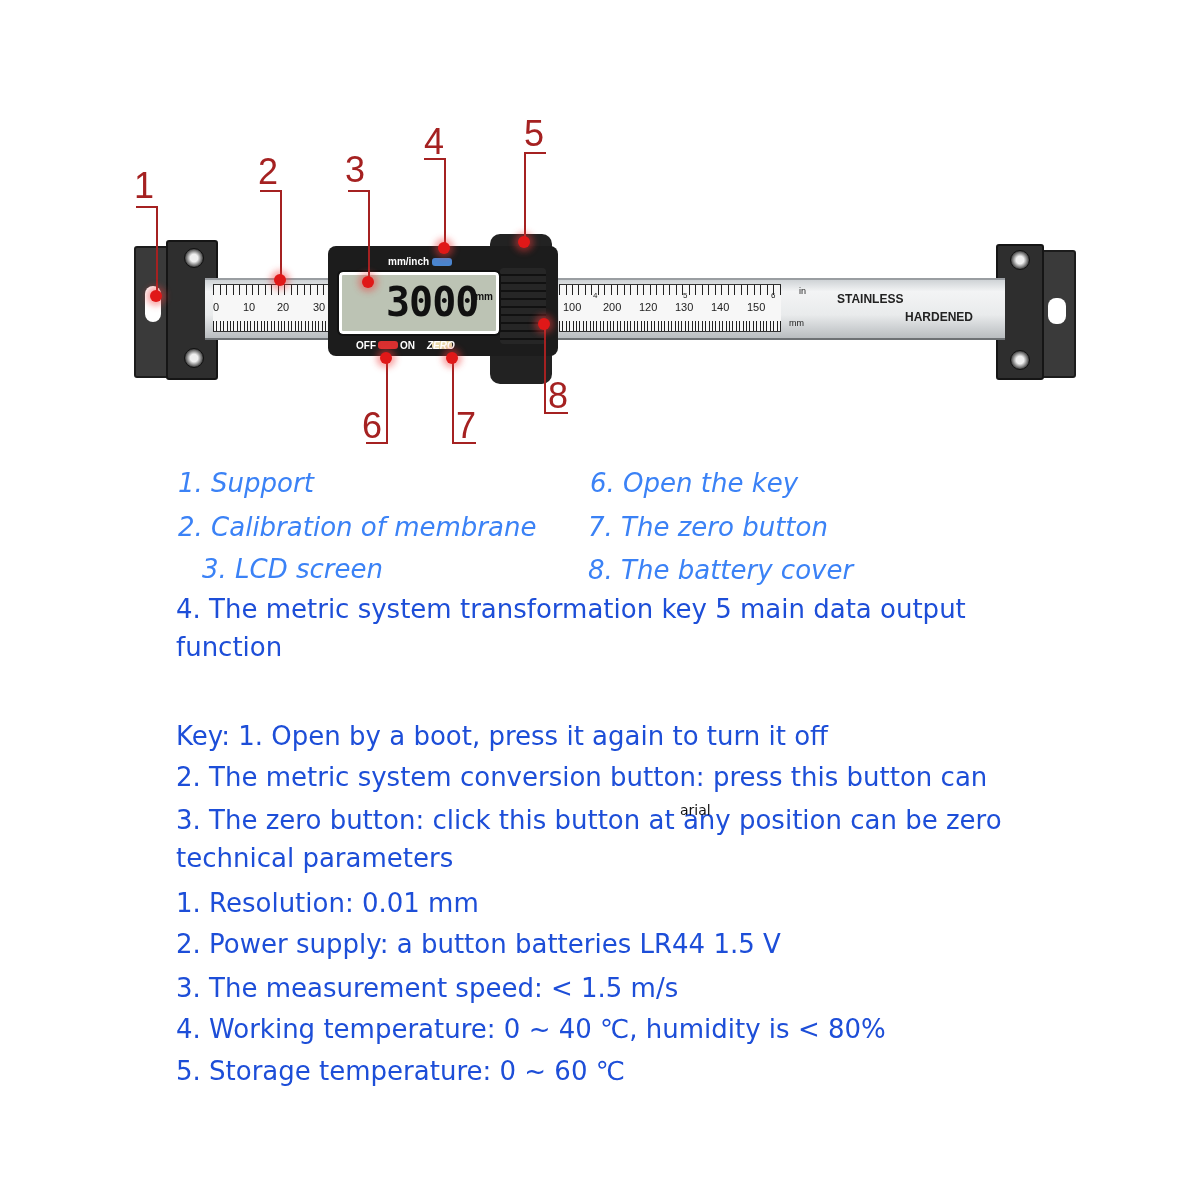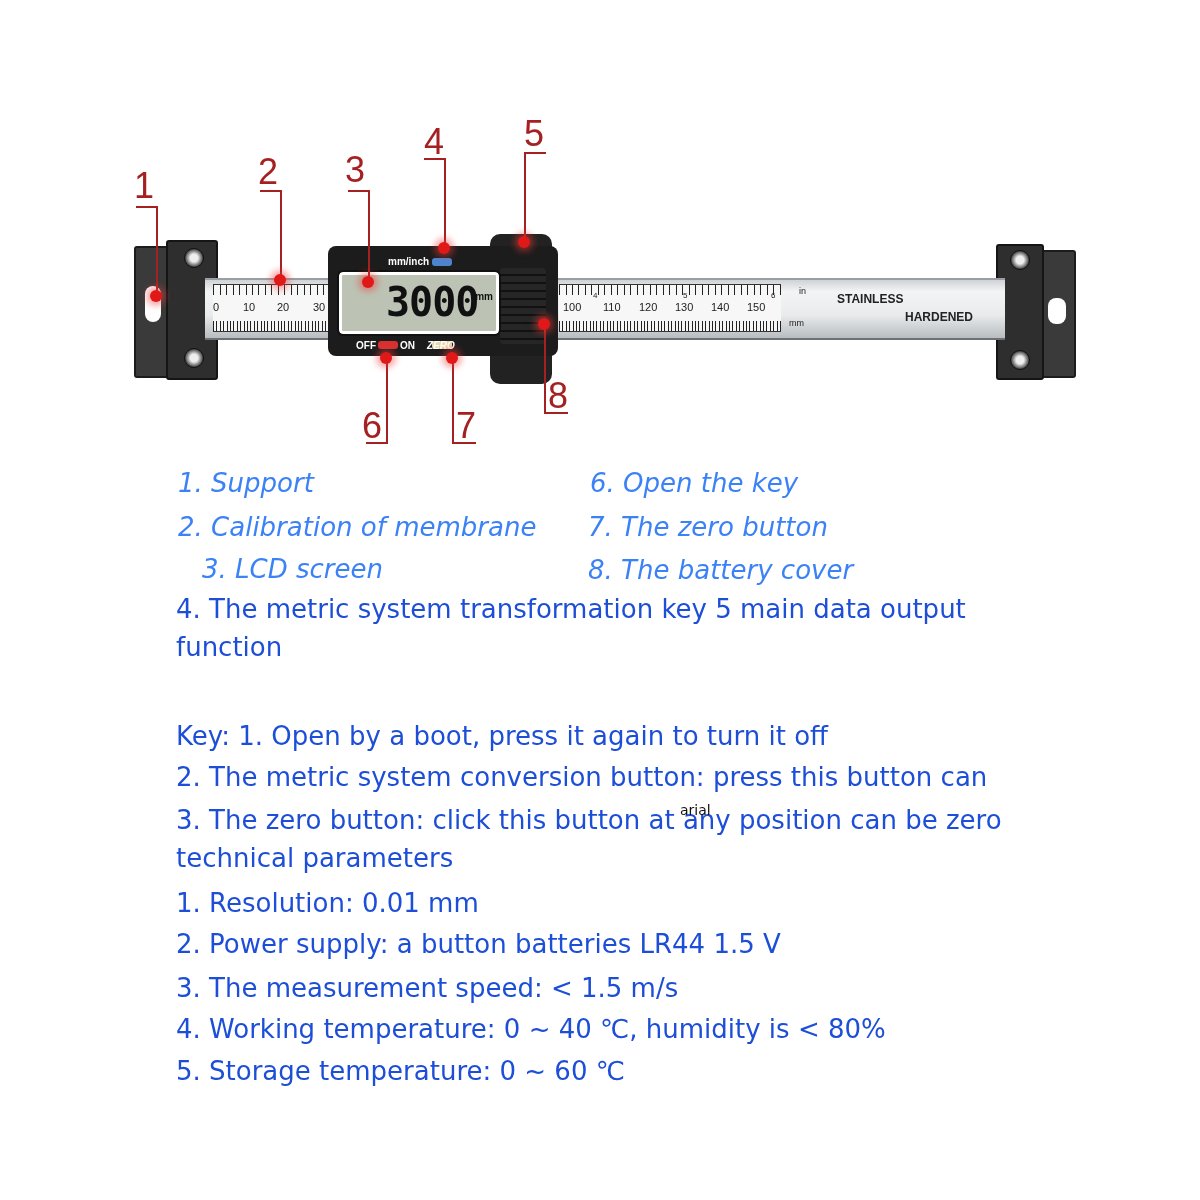--- a/index.html
+++ b/index.html
@@ -65,21 +65,21 @@
       <span class="tick-label" style="left:64px;">20</span>
       <span class="tick-label" style="left:100px;">30</span>
     </div>
     <div class="scale" style="left:354px;width:222px;">
       <div class="ticks-top"></div>
         <div class="ticks-bot"></div>
       <span class="in-label" style="left:34px;">4</span>
       <span class="in-label" style="left:124px;">5</span>
       <span class="in-label" style="left:212px;">6</span>
       <span class="tick-label" style="left:4px;">100</span>
-      <span class="tick-label" style="left:44px;">110</span>
+      <span class="tick-label" style="left:44px;">200</span>
       <span class="tick-label" style="left:80px;">120</span>
       <span class="tick-label" style="left:116px;">130</span>
       <span class="tick-label" style="left:152px;">140</span>
       <span class="tick-label" style="left:188px;">150</span>
     </div>
     <span class="in-label" style="left:594px;top:6px;font-size:9px;">in</span>
     <span class="in-label" style="left:584px;top:38px;font-size:9px;">mm</span>
     <span class="bar-text" style="left:632px;top:12px;">STAINLESS</span>
     <span class="bar-text" style="left:700px;top:30px;">HARDENED</span>
   </div>

